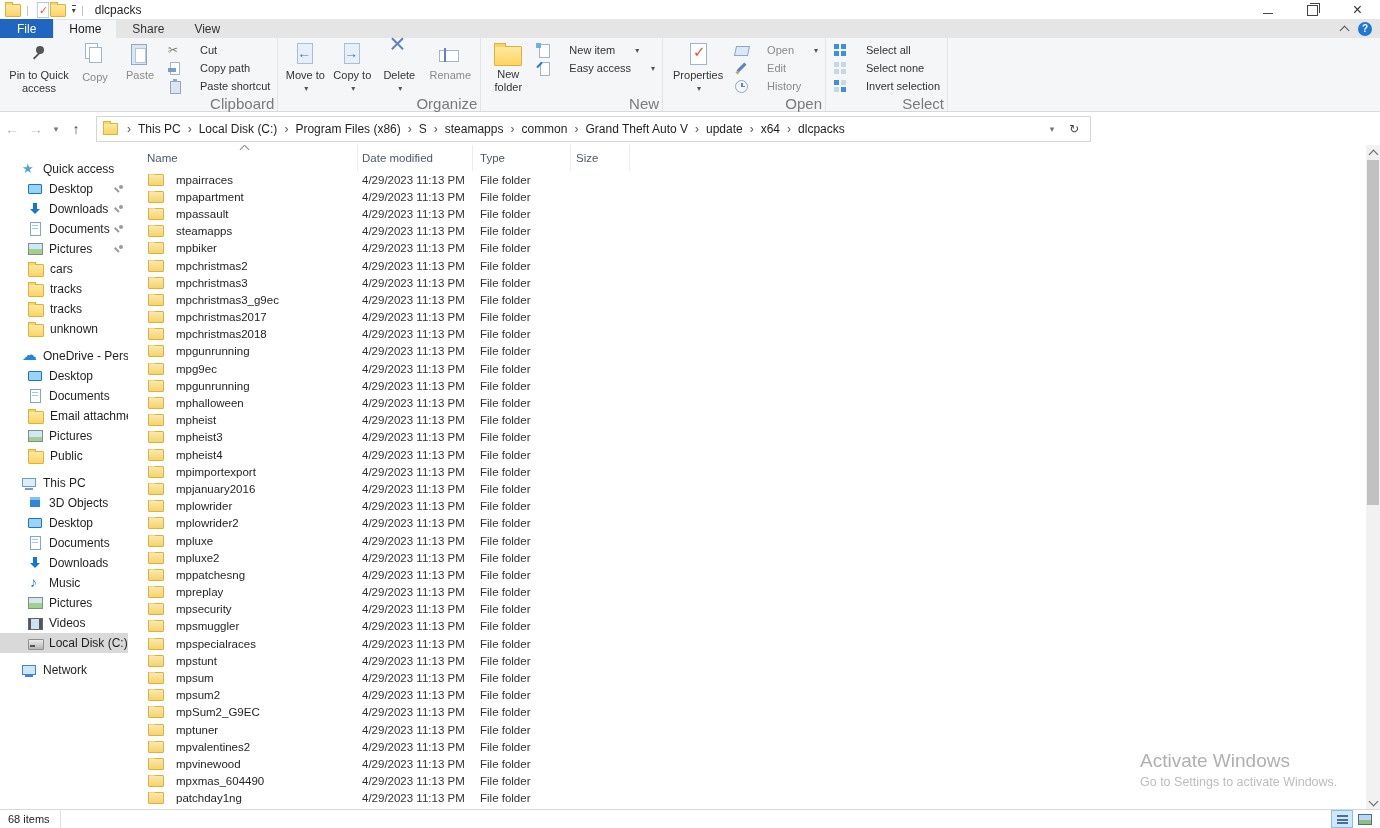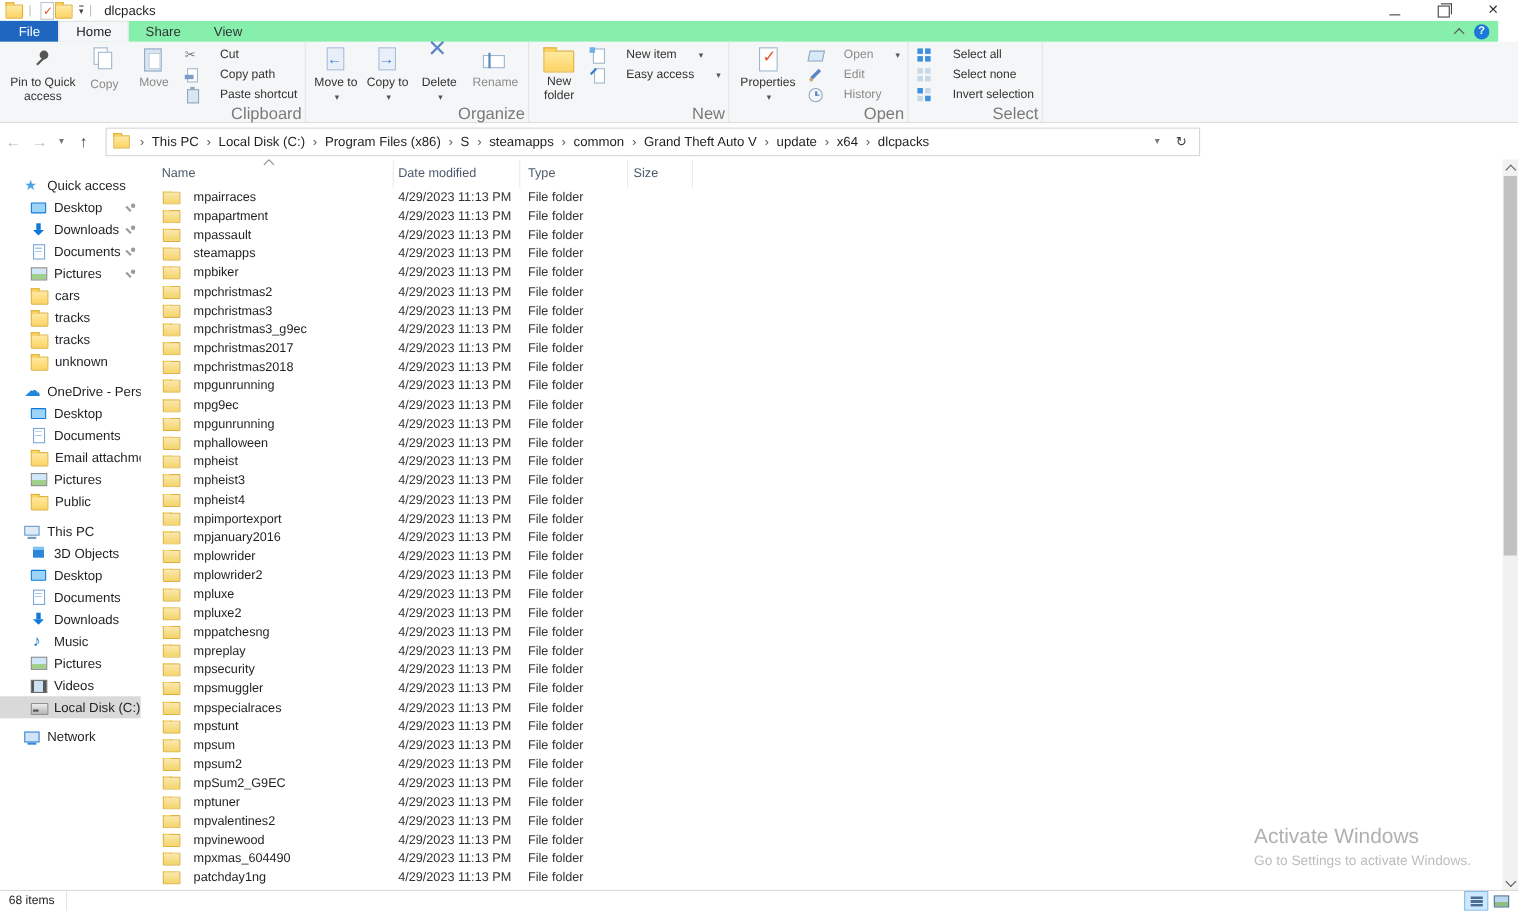--- a/index.html
+++ b/index.html
@@ -11,21 +11,21 @@
   .tb-sep{color:#bbb;margin:0 5px;font-size:11px;}
   .tb-title{margin-left:6px;font-size:12px;color:#1f1f1f;}
   .qat-drop{font-size:8px;color:#444;border-top:1px solid #444;line-height:7px;margin-left:6px;padding-top:1px;}
   .capbtns{position:absolute;right:0;top:0;display:flex;height:20px;}
   .capbtn{width:45px;height:20px;display:flex;align-items:center;justify-content:center;color:#333;font-size:13px;}
   .cap-restore{width:9px;height:9px;border:1px solid #444;position:relative;background:#fff;}
   .cap-restore::before{content:"";position:absolute;left:2px;top:-3px;width:9px;height:9px;border:1px solid #444;border-bottom:none;border-left:none;}
   .cap-min{width:10px;border-top:1px solid #444;height:1px;margin-top:8px;}
 
   
-  .tabsrow{position:absolute;top:19px;left:0;right:18px;height:19px;background:#86efac;display:flex;align-items:stretch;}
+  .tabsrow{position:absolute;top:19px;left:0;right:0;height:19px;background:#e5e5e5;display:flex;align-items:stretch;}
   .tab{padding:0 15px;display:flex;align-items:center;font-size:12px;color:#333;}
   .tab-file{background:#1f66c0;color:#fff;padding:0 17px;}
   .tab-active{background:#f5f6f7;border:1px solid #e4e5e6;border-bottom:none;color:#1a1a1a;}
   .tabsrow-right{margin-left:auto;display:flex;align-items:center;padding-right:8px;gap:10px;}
   .chev-up{width:6px;height:6px;border-left:1.5px solid #555;border-top:1.5px solid #555;transform:rotate(45deg);margin-top:3px;}
   .helpbtn{width:14px;height:14px;border-radius:50%;background:#1c79d8;color:#fff;font-size:10px;font-weight:bold;display:flex;align-items:center;justify-content:center;}
 
   
   .ribbon{position:absolute;top:38px;left:0;right:0;height:73px;background:#f5f6f7;border-bottom:1px solid #d8d9da;display:flex;padding-left:2px;}
   .rgroup{display:flex;flex-direction:column;border-right:1px solid #e3e4e5;padding:1px 3px 0 3px;}
@@ -215,21 +215,21 @@
         <div class="bigbtn" style="width:62px;">
           <span class="ri ri-pin"></span>
           <span class="blabel">Pin to Quick access</span>
         </div>
         <div class="bigbtn dis" style="width:38px;">
           <span class="ri ri-copy"></span>
           <span class="blabel">Copy</span>
         </div>
         <div class="bigbtn dis" style="width:40px;">
           <span class="ri ri-paste"></span>
-          <span class="blabel">Move</span>
+          <span class="blabel">Paste</span>
         </div>
         <div class="smallcol">
           <div class="smallbtn">
               <span class="rsi rsi-cut"></span>
               <span>Cut</span>
             </div>
           <div class="smallbtn">
               <span class="rsi rsi-doc"></span>
               <span>Copy path</span>
             </div>

